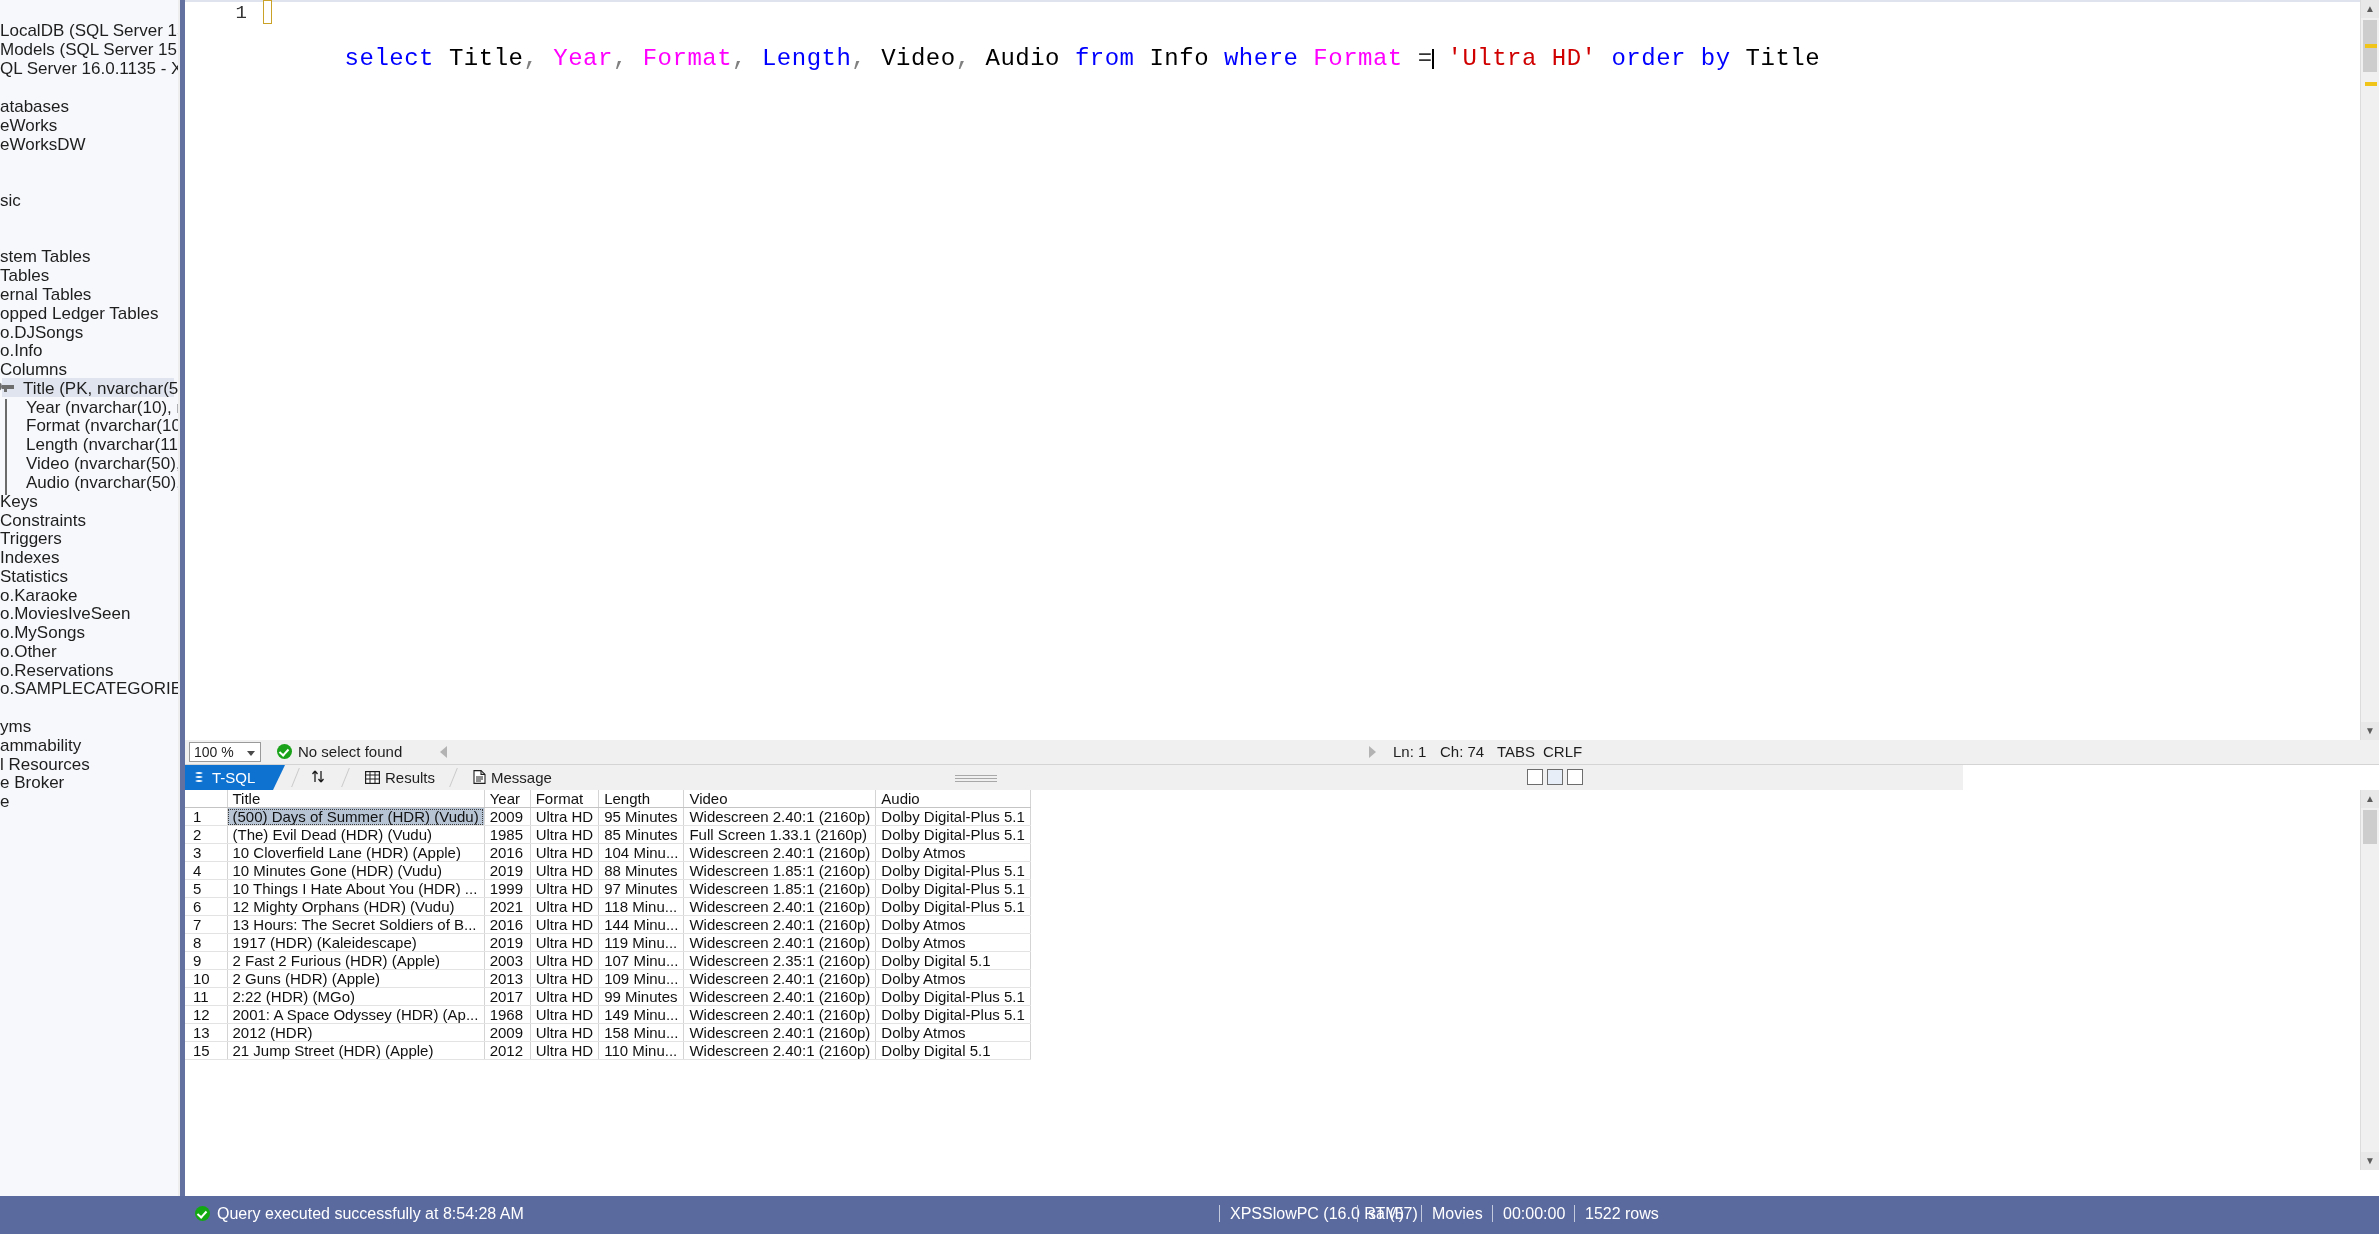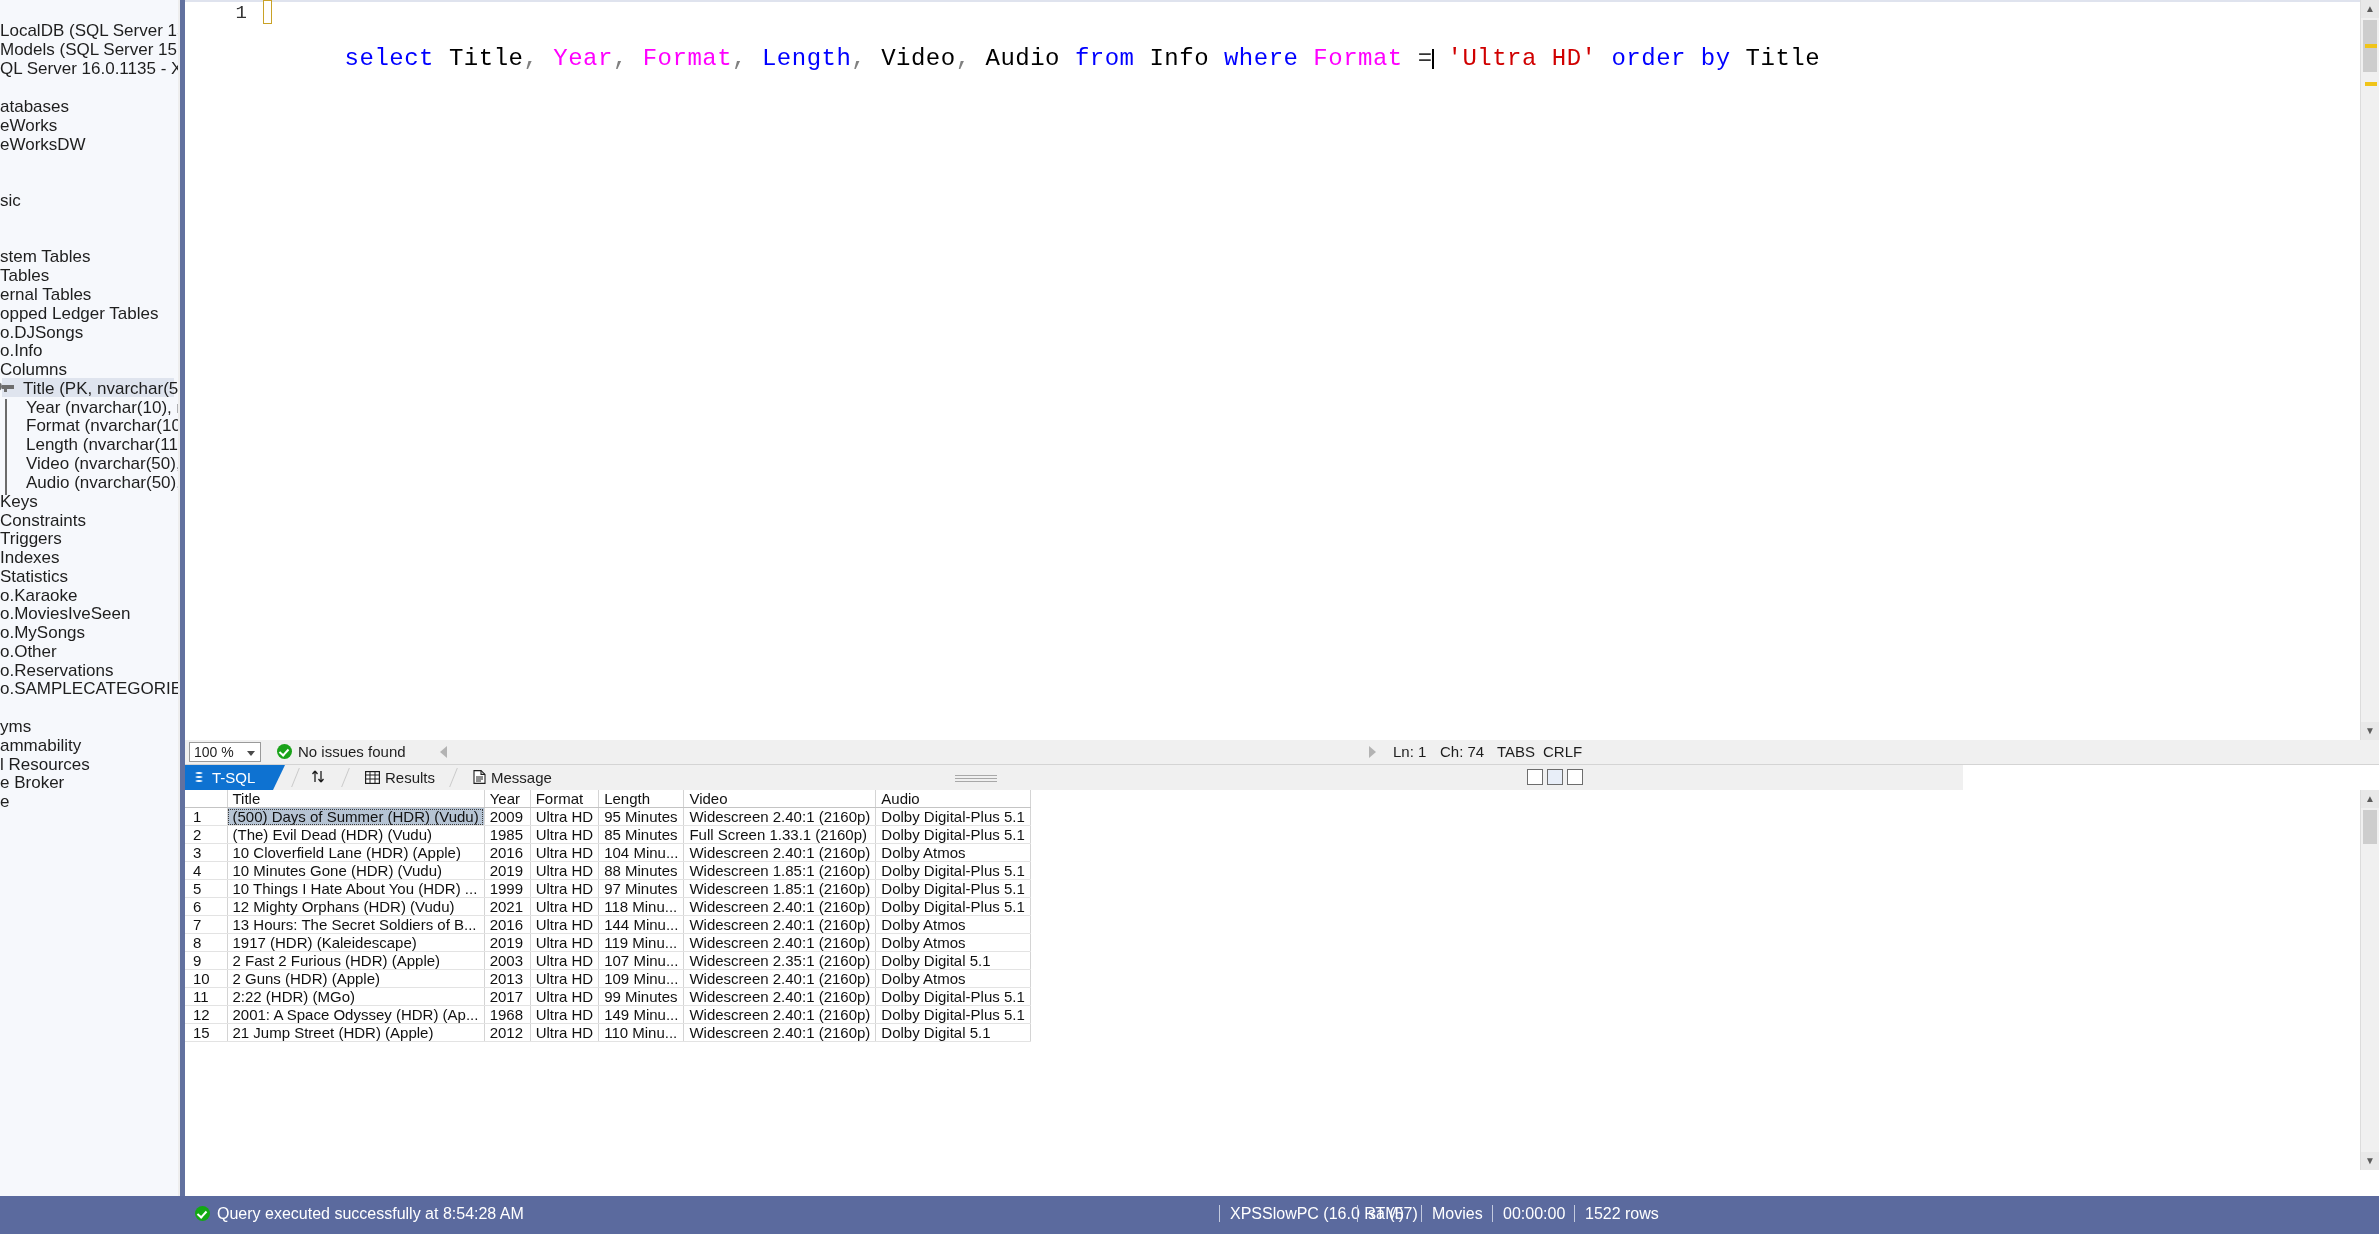--- a/index.html
+++ b/index.html
@@ -458,21 +458,21 @@
       <div class="sb-arrow" style="bottom:0;">▼</div>
     </div>
   </div>
 
   <div id="editor-status">
     <div id="zoom-combo">
       <span>100 %</span>
       <span class="chev"></span>
     </div>
     <div id="issues-status">
-      <span class="check-circle"></span><span>No issues found</span>
+      <span class="check-circle"></span><span>No select found</span>
     </div>
     <div id="issues-prev-arrow"></div>
     <div id="issues-next-arrow"></div>
     <div class="ed-stat" id="ed-ln">Ln: 1</div>
     <div class="ed-stat" id="ed-ch">Ch: 74</div>
     <div class="ed-stat" id="ed-tabs">TABS</div>
     <div class="ed-stat" id="ed-crlf">CRLF</div>
   </div>
 
   <div id="results-pane">
@@ -649,20 +649,29 @@
             <tr>
               <td class="rownum c-rownum">12</td>
               <td class="c-title">2001: A Space Odyssey (HDR) (Ap...</td>
               <td class="c-year">1968</td>
               <td class="c-format">Ultra HD</td>
               <td class="c-length">149 Minu...</td>
               <td class="c-video">Widescreen 2.40:1 (2160p)</td>
               <td class="c-audio">Dolby Digital-Plus 5.1</td>
             </tr>
             <tr>
+              <td class="rownum c-rownum">13</td>
+              <td class="c-title">2012 (HDR)</td>
+              <td class="c-year">2009</td>
+              <td class="c-format">Ultra HD</td>
+              <td class="c-length">158 Minu...</td>
+              <td class="c-video">Widescreen 2.40:1 (2160p)</td>
+              <td class="c-audio">Dolby Atmos</td>
+            </tr>
+            <tr>
               <td class="rownum c-rownum">15</td>
               <td class="c-title">21 Jump Street (HDR) (Apple)</td>
               <td class="c-year">2012</td>
               <td class="c-format">Ultra HD</td>
               <td class="c-length">110 Minu...</td>
               <td class="c-video">Widescreen 2.40:1 (2160p)</td>
               <td class="c-audio">Dolby Digital 5.1</td>
             </tr>
           </tbody>
       </table>

